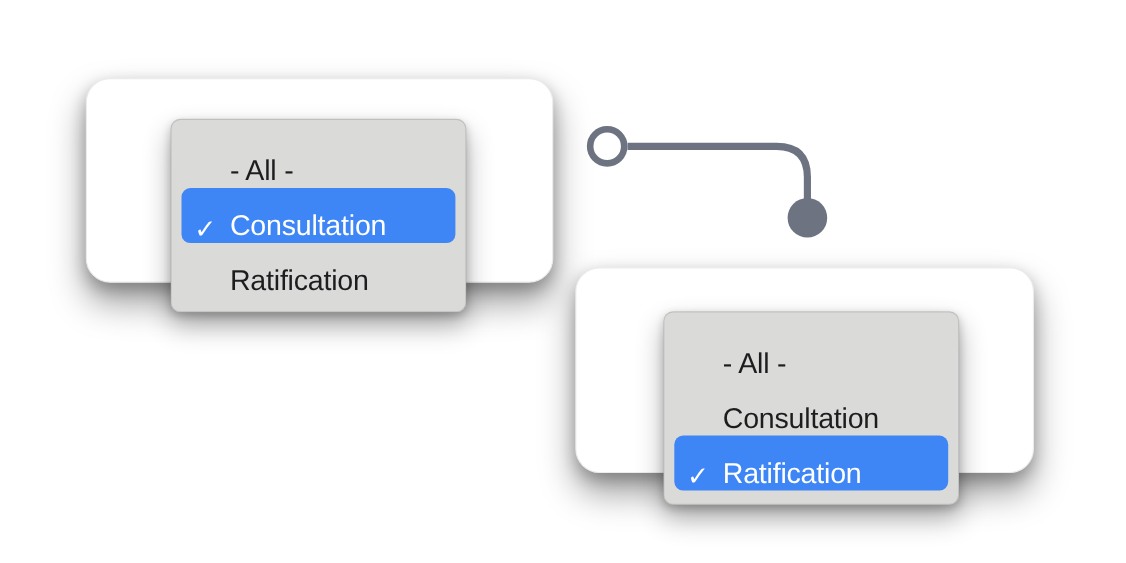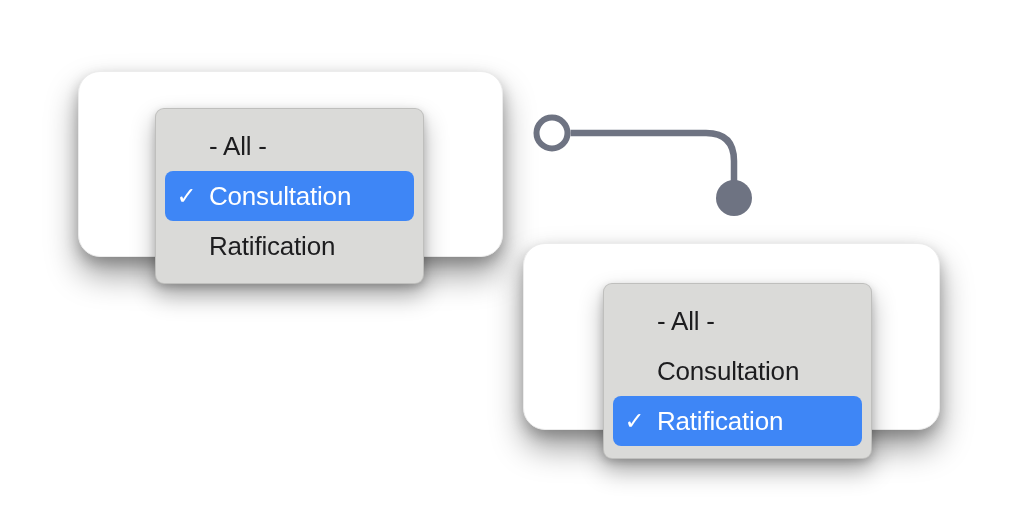--- a/index.html
+++ b/index.html
@@ -42,21 +42,21 @@
     box-sizing: content-box;
   }
   .menu-a { left: 155px; top: 108px; }
   .menu-b { left: 603px; top: 283px; }
   .menu-item {
     height: 50px;
     margin: 0 9px;
     padding-left: 8px;
     border-radius: 8px;
     display: flex;
-    align-items: center;
+    align-items: flex-end;
     color: var(--item-text, #1d1d1f);
     font-size: 26px;
     letter-spacing: -0.2px;
     cursor: default;
   }
   .menu-item.selected {
     background: var(--highlight-blue, #3e86f6);
     color: var(--selected-text, #ffffff);
   }
   .check {

